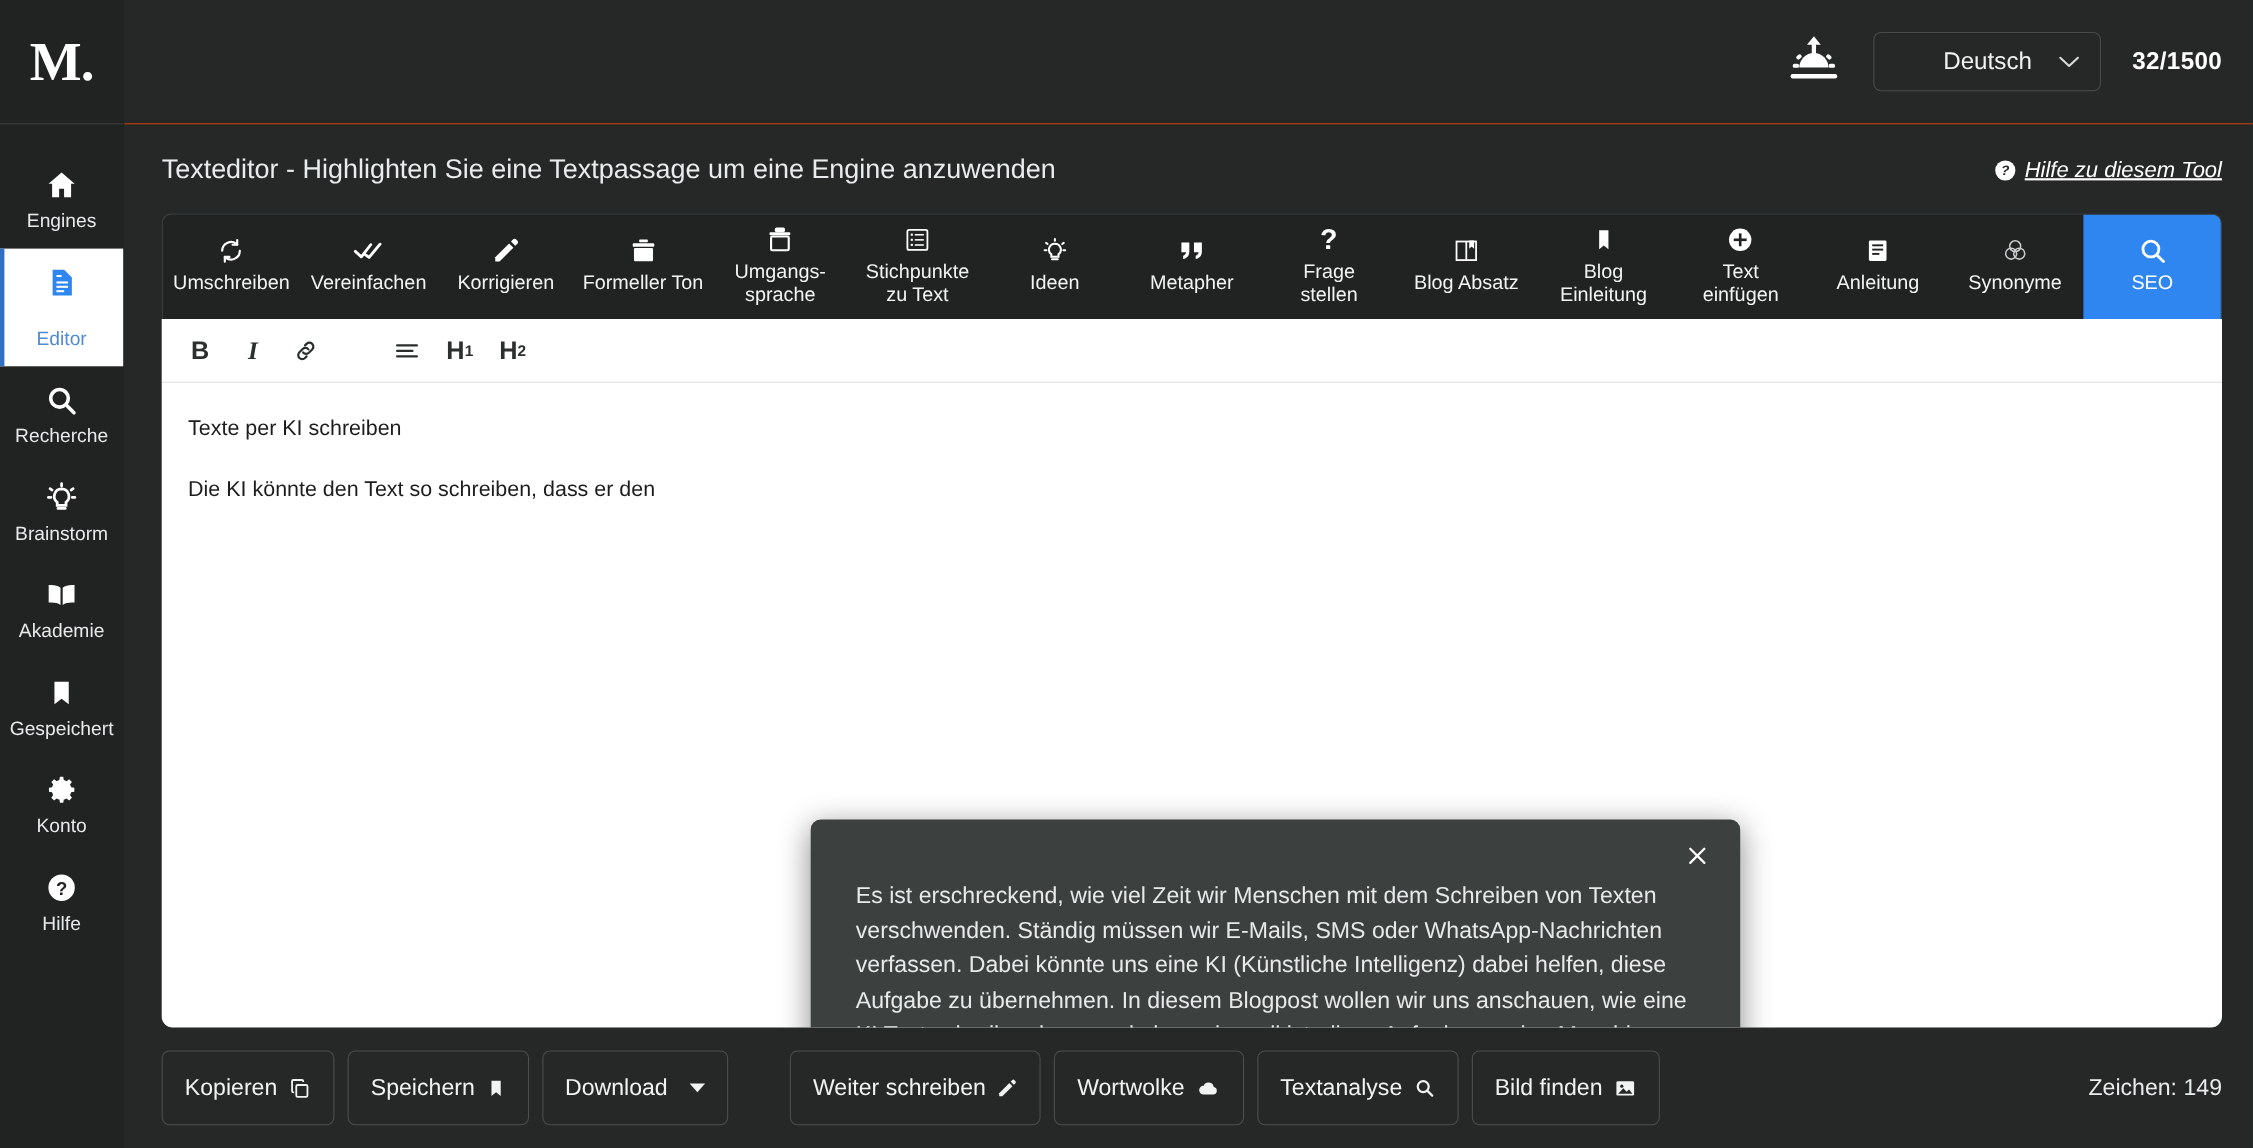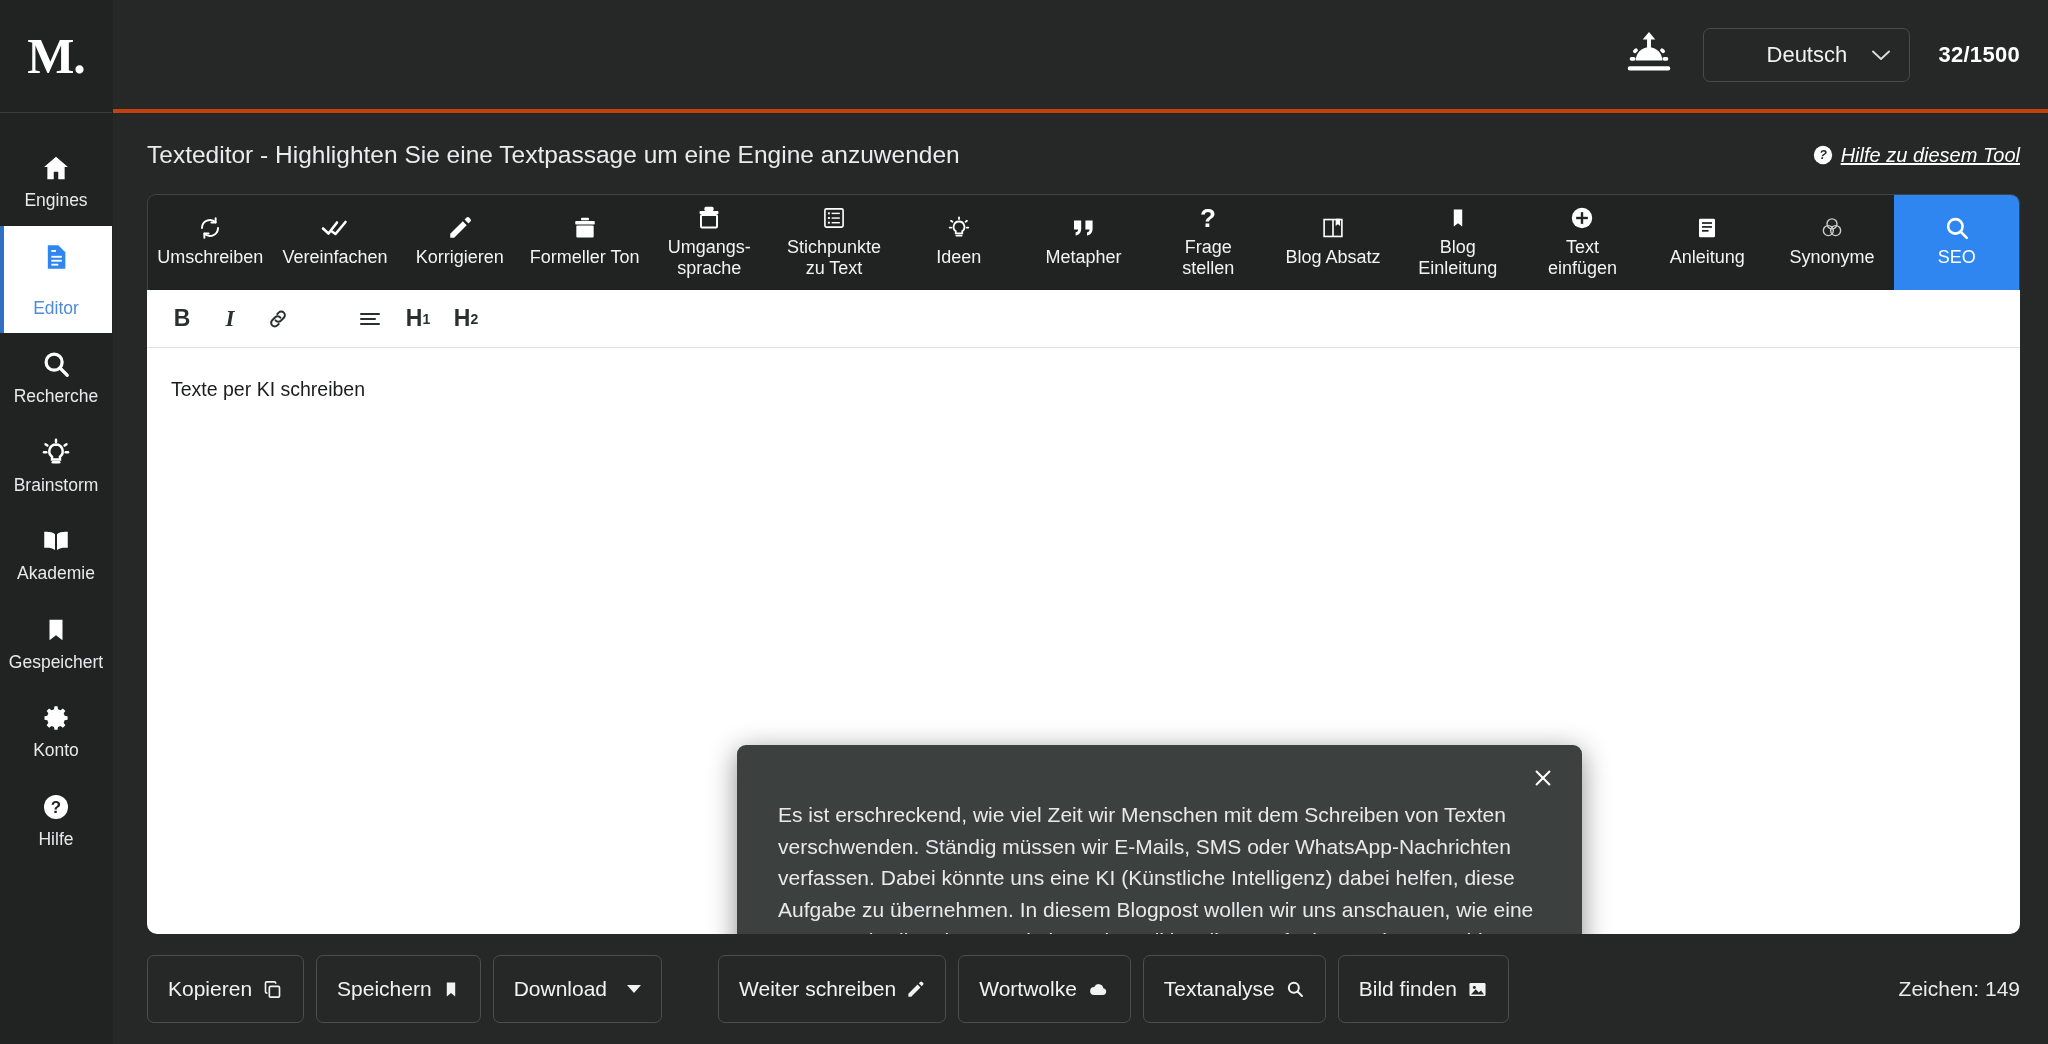--- a/index.html
+++ b/index.html
@@ -49,21 +49,21 @@
   .nav-item.active .nav-ico svg { fill: #2f86f0; }
   .nav-item.active .nav-label { color: #4f8bd4; }
 
   
   .main { flex: 1; display: flex; flex-direction: column; min-width: 0; background: #252827; }
 
   .topbar {
     height: 113px; flex: 0 0 113px;
     display: flex; align-items: center; justify-content: flex-end;
     padding-right: 28px; gap: 28px;
-    border-bottom: 4px solid #c2410c;
+    border-bottom: 1px solid #c2410c;
     background: #252827;
   }
   .upgrade-icon { display: flex; align-items: center; justify-content: center; cursor: pointer; }
   .lang-select {
     width: 207px; height: 54px; border: 1px solid #474b4a; border-radius: 7px;
     display: flex; align-items: center; justify-content: center;
     position: relative; color: #f0f2f2; font-size: 22px; cursor: pointer;
     background: transparent;
   }
   .lang-select .chev { position: absolute; right: 18px; top: 50%; transform: translateY(-50%); }
@@ -512,20 +512,21 @@
                 <line x1="3" y1="10" x2="17" y2="10"></line>
                 <line x1="3" y1="15" x2="21" y2="15"></line>
               </svg>
           </span>
           <span class="fmt-btn b">H<sub>1</sub></span>
           <span class="fmt-btn b">H<sub>2</sub></span>
         </div>
 
         <div class="doc-area">
           <p>Texte per KI schreiben</p>
+          <p>Die KI könnte den Text so schreiben, dass er den</p>
         </div>
 
         <div class="modal">
           <span class="modal-close">
             <svg width="22" height="22" viewBox="0 0 24 24" stroke="#ffffff" stroke-width="2.2" stroke-linecap="round">
                 <line x1="5" y1="5" x2="19" y2="19"></line>
                 <line x1="19" y1="5" x2="5" y2="19"></line>
               </svg>
           </span>
           <div class="modal-text">Es ist erschreckend, wie viel Zeit wir Menschen mit dem Schreiben von Texten verschwenden. Ständig müssen wir E-Mails, SMS oder WhatsApp-Nachrichten verfassen. Dabei könnte uns eine KI (Künstliche Intelligenz) dabei helfen, diese Aufgabe zu übernehmen. In diesem Blogpost wollen wir uns anschauen, wie eine KI Text schreiben kann und ob es sinnvoll ist, diese Aufgabe an eine Maschine zu übertragen.</div>

